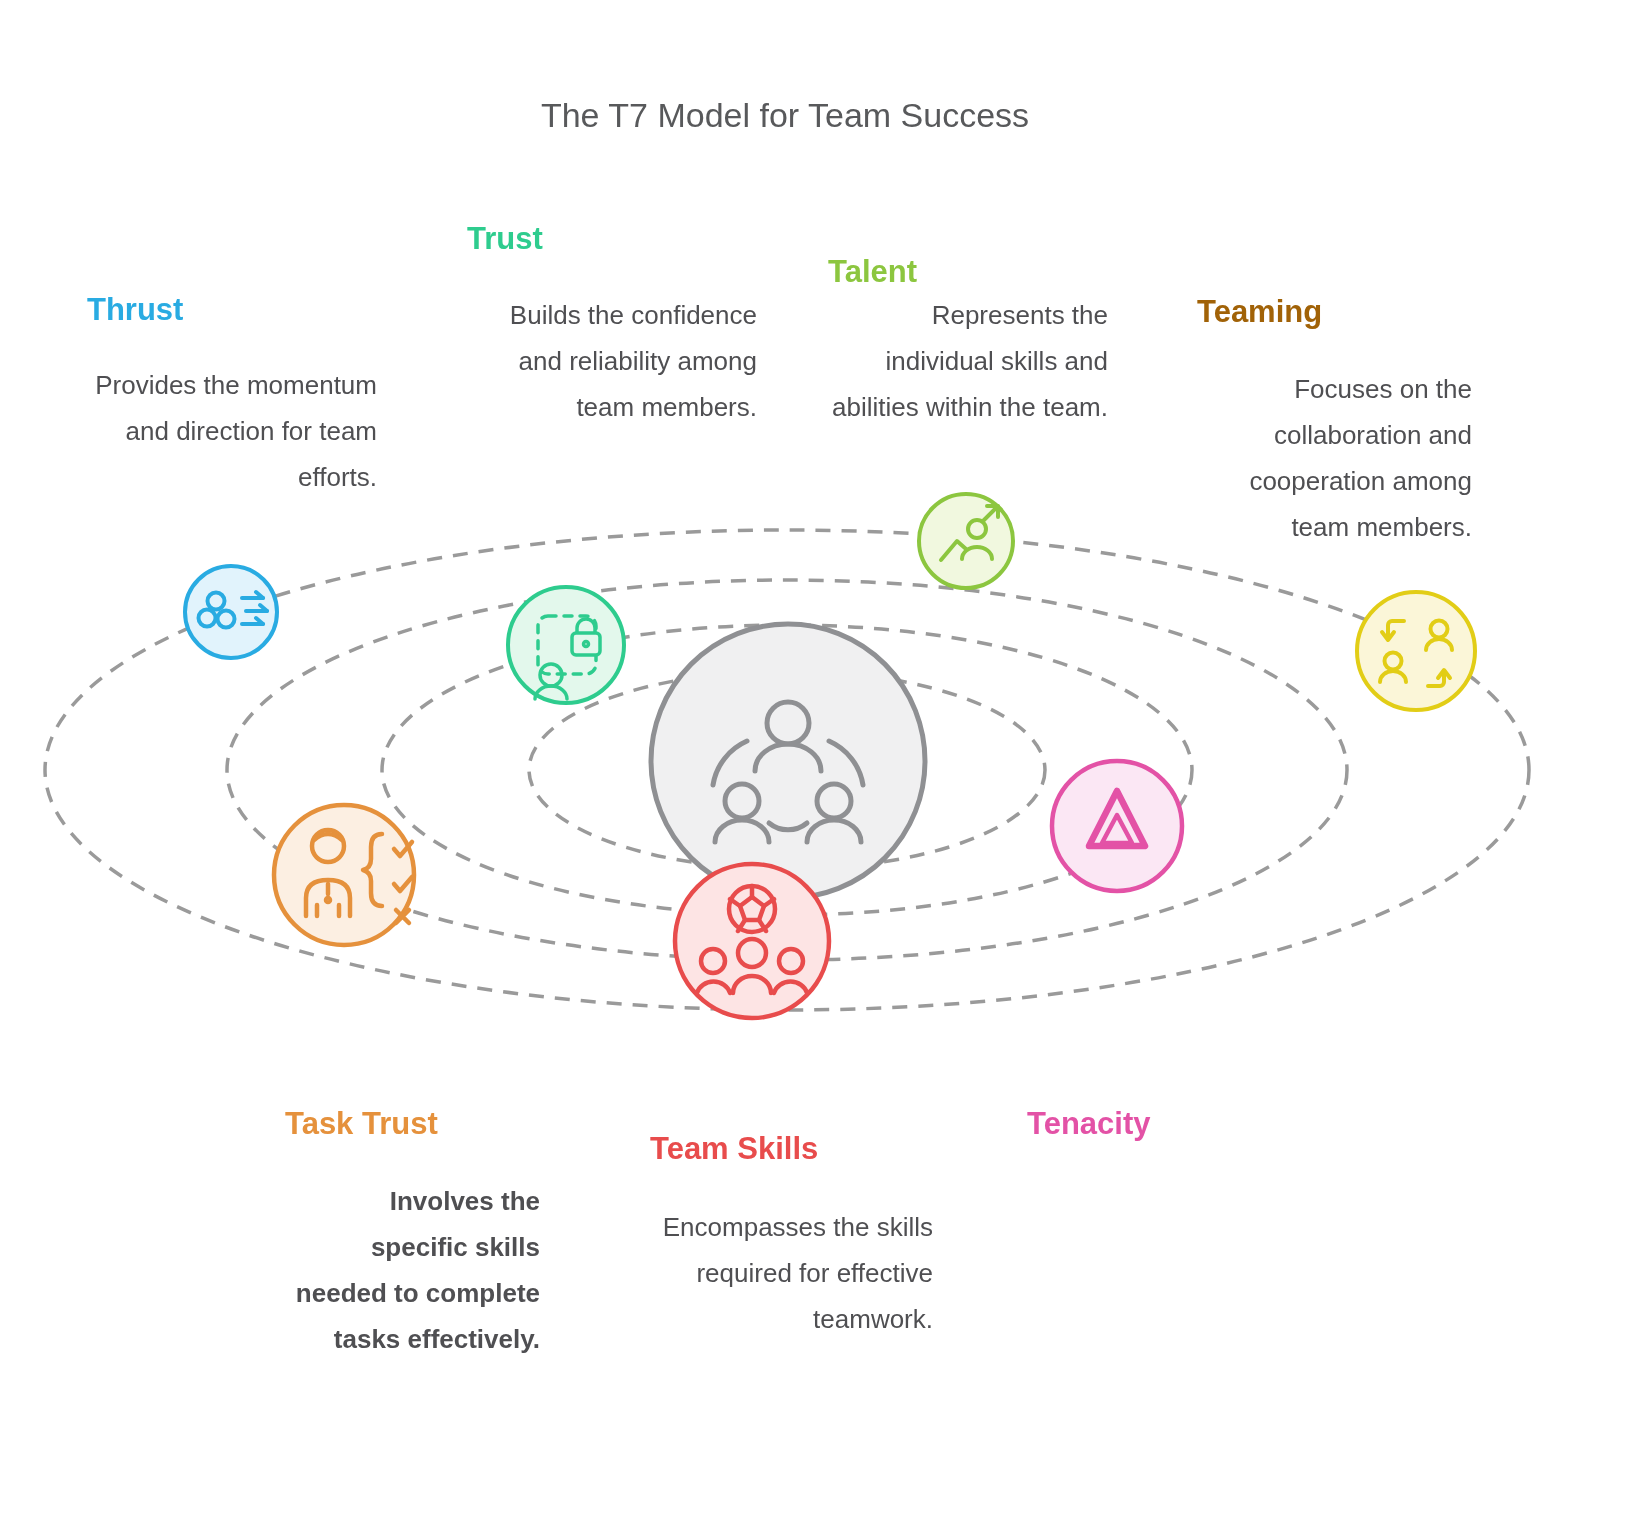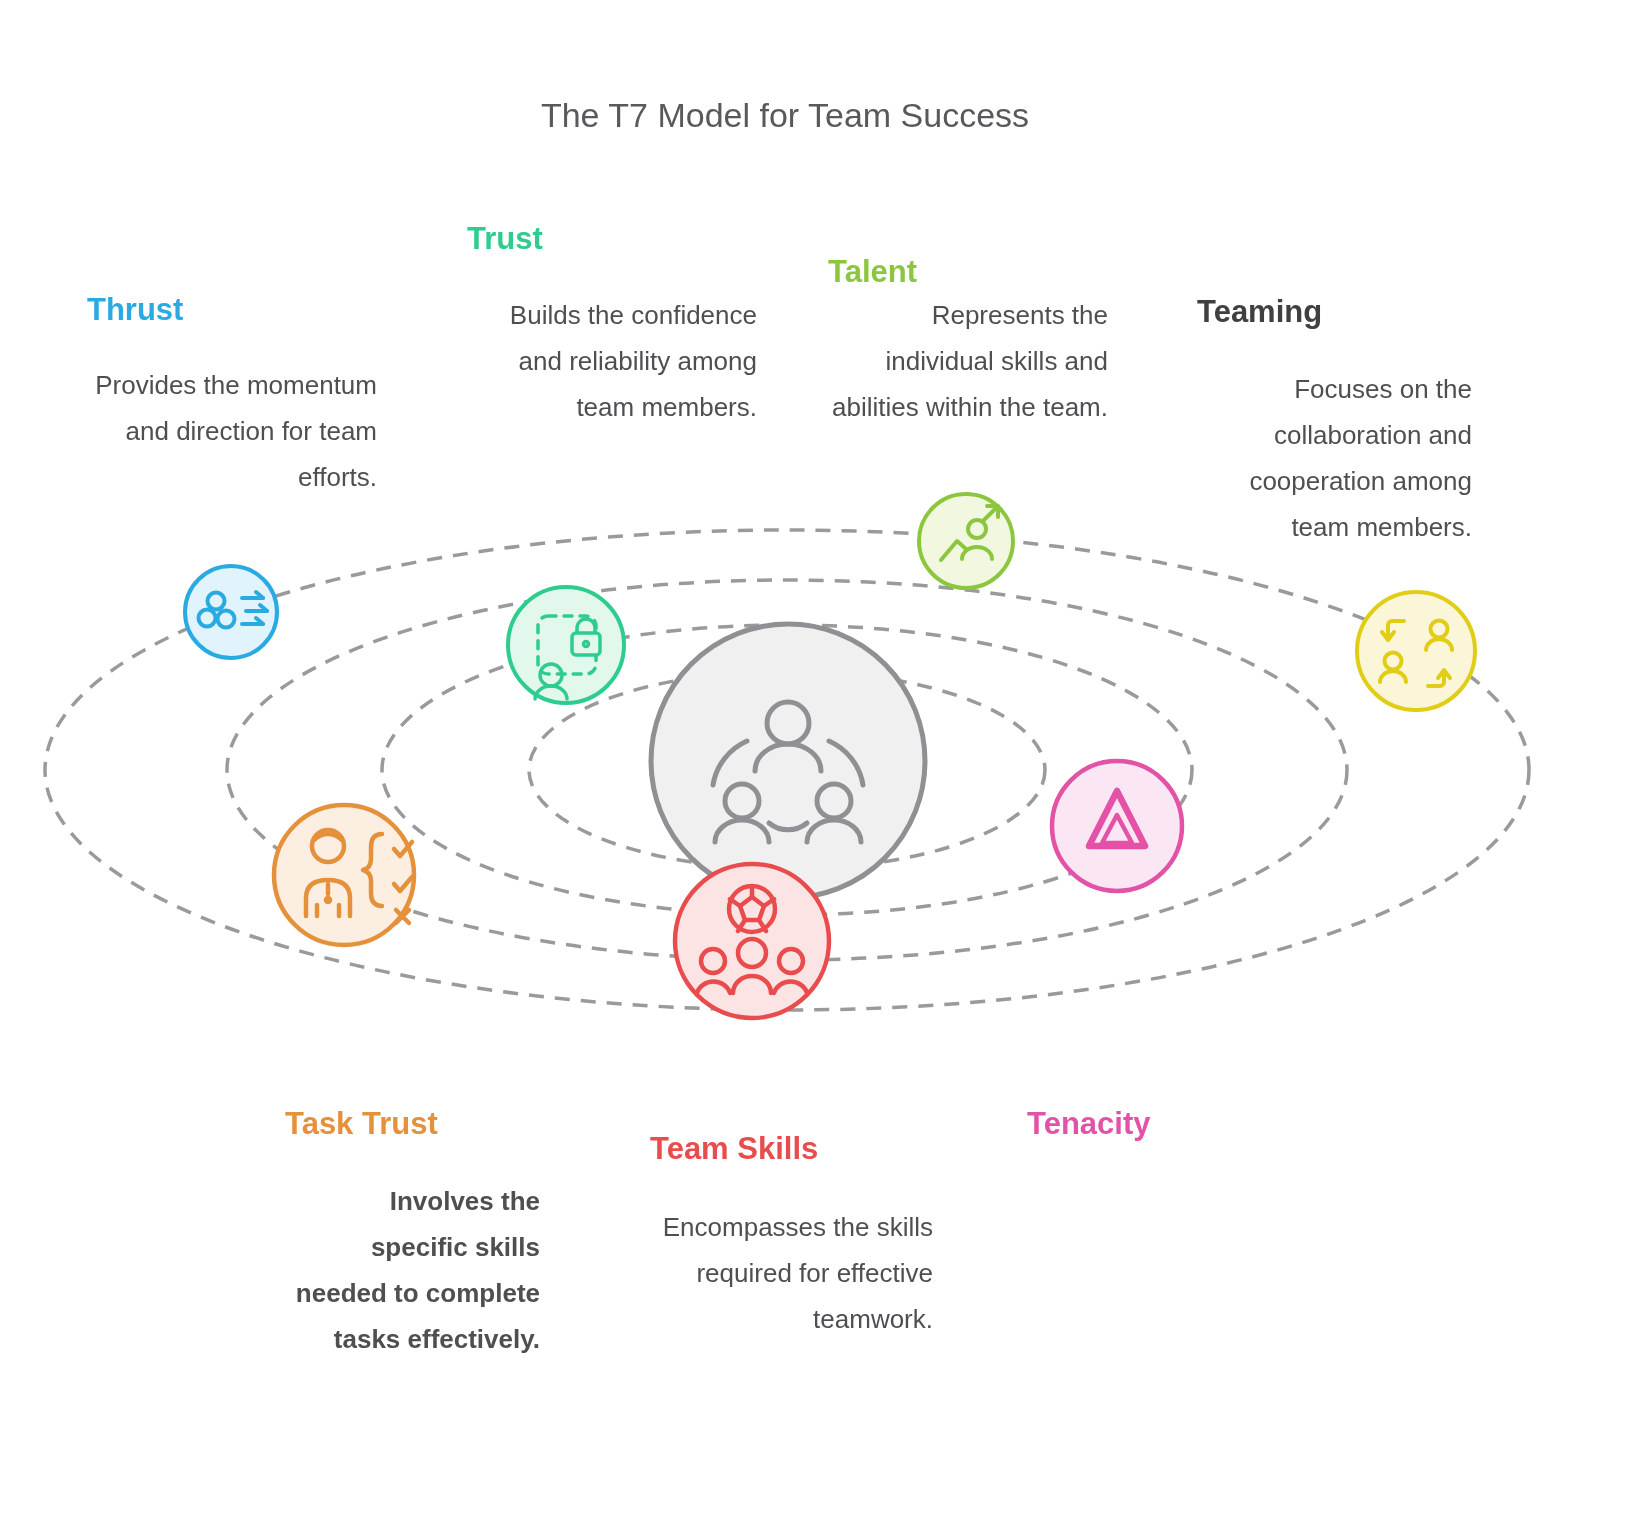--- a/index.html
+++ b/index.html
@@ -141,21 +141,21 @@
 
   <div class="label" style="left: 87px; top: 292px; width: 290px; color: rgb(41, 171, 226);">Thrust</div>
   <div class="desc" style="left:87px;top:362px;width:290px;">Provides the momentum and direction for team efforts.</div>
 
   <div class="label" style="left: 467px; top: 221px; width: 290px; color: rgb(46, 204, 142);">Trust</div>
   <div class="desc" style="left:467px;top:292px;width:290px;">Builds the confidence and reliability among team members.</div>
 
   <div class="label" style="left: 828px; top: 221px; width: 280px; color: rgb(140, 198, 63); margin-top: 33px;">Talent</div>
   <div class="desc" style="left:828px;top:292px;width:280px;">Represents the individual skills and abilities within the team.</div>
 
-  <div class="label" style="left: 1197px; top: 294px; width: 280px; color: #404040;">Teaming</div>
+  <div class="label" style="left: 1197px; top: 294px; width: 280px; color: #a16207;">Teaming</div>
   <div class="desc" style="left:1202px;top:366px;width:270px;">Focuses on the collaboration and cooperation among team members.</div>
 
   <div class="label" style="left: 285px; top: 1106px; width: 260px; color: rgb(229, 145, 60);">Task Trust</div>
   <div class="desc" style="left:290px;top:1178px;width:250px;font-weight:bold;">Involves the specific skills needed to complete tasks effectively.</div>
 
   <div class="label" style="left: 650px; top: 1131px; width: 270px; color: rgb(232, 76, 76);">Team Skills</div>
   <div class="desc" style="left:637px;top:1204px;width:296px;">Encompasses the skills required for effective teamwork.</div>
 
   <div class="label" style="left: 1027px; top: 1106px; width: 250px; color: rgb(227, 82, 166);">Tenacity</div>
 

